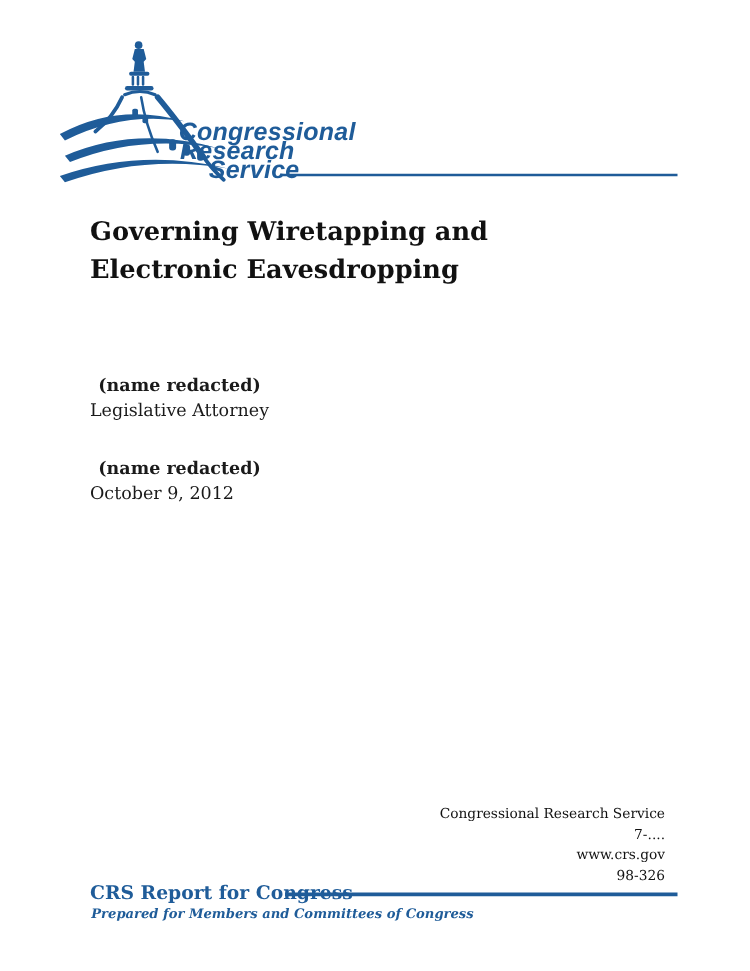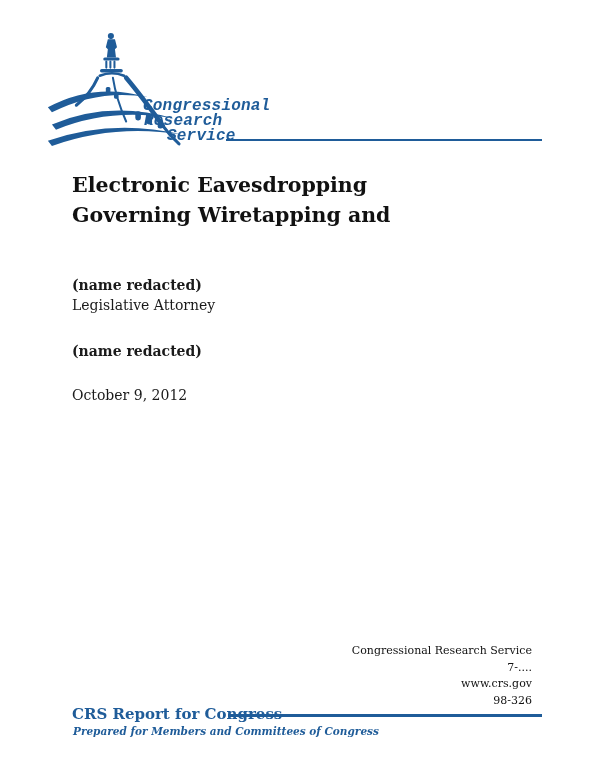--- a/index.html
+++ b/index.html
@@ -17,24 +17,24 @@
     position: absolute;
     left: 44px;
     top: 30px;
     width: 146px;
     height: 122px;
   }
   .logo-text {
     position: absolute;
     left: 143px;
     top: 99px;
-    font-family: Liberation Mono, monospace;
+    font-family: Liberation Sans, sans-serif;
     font-weight: bold;
     font-style: italic;
-    font-size: 16px;
+    font-size: 20px;
     line-height: 15px;
     color: #1f5c99;
     letter-spacing: 0.2px;
   }
   .logo-text .l2 { margin-left: 1px; }
   .logo-text .l3 { margin-left: 24px; }
   .header-rule {
     position: absolute;
     left: 226px;
     top: 139px;
@@ -49,21 +49,21 @@
     left: 72px;
     top: 171px;
     font-size: 20.5px;
     font-weight: bold;
     line-height: 29.5px;
     color: #111111;
     white-space: nowrap;
   }
 
   
-  .authors { position: absolute; left: 72px; top: 276px; font-size: 14px; line-height: 19.5px; }
+  .authors { position: absolute; left: 72px; top: 300px; font-size: 14px; line-height: 19.5px; text-align: center; }
   .author-block { margin-bottom: 27px; }
   .author-name { font-weight: bold; }
   .date-line { position: absolute; left: 72px; top: 387px; font-size: 14px; }
 
   
   .footer-right {
     position: absolute;
     right: 68px;
     top: 643px;
     text-align: right;
@@ -136,22 +136,22 @@
 </svg>
 
 <div class="logo-text">
   <div class="l1">Congressional</div>
   <div class="l2">Research</div>
   <div class="l3">Service</div>
 </div>
 <div class="header-rule"></div>
 
 <h1 class="title">
+  <div>Governing Wiretapping and</div>
   <div>Electronic Eavesdropping</div>
-  <div>Governing Wiretapping and</div>
 </h1>
 
 <div class="authors">
   <div class="author-block">
     <div class="author-name">(name redacted)</div>
     <div class="author-role">Legislative Attorney</div>
   </div>
   <div class="author-block">
     <div class="author-name">(name redacted)</div>
   </div>

